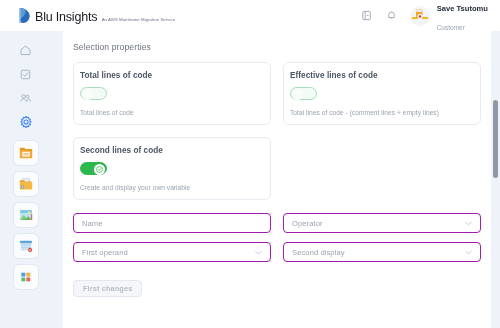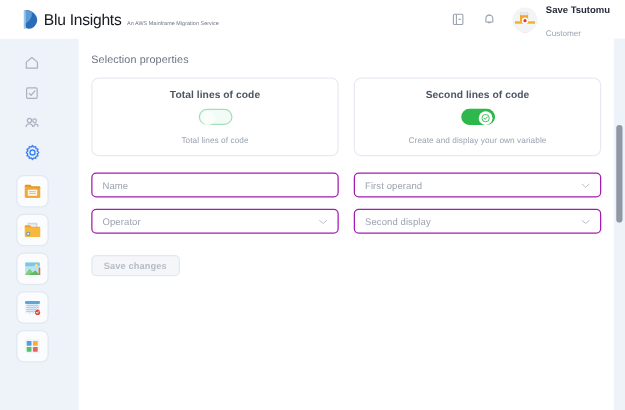--- a/index.html
+++ b/index.html
@@ -152,21 +152,21 @@
     padding: 10px 22px 0 10px;
   }
 
   .card {
     border: 1px solid #e7ebf1;
     border-radius: 6px;
     background: #fff;
     height: 63px;
     display: flex;
     flex-direction: column;
-    align-items: center;
+    align-items: flex-start;
     justify-content: center;
     padding: 6px 6px;
   }
   .card-title {
     font-size: 8.2px;
     font-weight: bold;
     color: #4b5563;
     text-align: center;
     letter-spacing: 0.05px;
   }
@@ -429,20 +429,27 @@
 
       <div class="card">
         <div class="card-title">Total lines of code</div>
         <div class="toggle off">
           <span class="knob"></span>
         </div>
         <div class="card-desc">Total lines of code</div>
       </div>
 
 
+      <div class="card">
+        <div class="card-title">Effective lines of code</div>
+        <div class="toggle off">
+          <span class="knob"></span>
+        </div>
+        <div class="card-desc">Total lines of code - (comment lines + empty lines)</div>
+      </div>
 
       <div class="card">
         <div class="card-title">Second lines of code</div>
         <div class="toggle on">
           <span class="knob">
             <svg width="7" height="7" viewBox="0 0 10 10">
               <circle cx="5" cy="5" r="4.2" fill="none" stroke="#2cb84c" stroke-width="1"></circle>
               <path d="M3.1 5.1 L4.4 6.4 L7 3.6" fill="none" stroke="#2cb84c" stroke-width="1.1" stroke-linecap="round" stroke-linejoin="round"></path>
             </svg>
           </span>
@@ -452,50 +459,50 @@
 
     </div>
 
     <div class="form">
 
       <div class="field">
         <span>Name</span>
       </div>
 
       <div class="field">
-        <span>First operand</span>
+        <span>Operator</span>
         <span class="caret">
           <svg width="7" height="5" viewBox="0 0 10 6">
               <path d="M1 1.4 L5 4.8 L9 1.4" fill="none" stroke="#b6bdc9" stroke-width="1.1" stroke-linecap="round" stroke-linejoin="round"></path>
             </svg>
         </span>
       </div>
 
       <div class="field">
-        <span>Operator</span>
+        <span>First operand</span>
         <span class="caret">
           <svg width="7" height="5" viewBox="0 0 10 6">
               <path d="M1 1.4 L5 4.8 L9 1.4" fill="none" stroke="#b6bdc9" stroke-width="1.1" stroke-linecap="round" stroke-linejoin="round"></path>
             </svg>
         </span>
       </div>
 
       <div class="field">
         <span>Second display</span>
         <span class="caret">
           <svg width="7" height="5" viewBox="0 0 10 6">
               <path d="M1 1.4 L5 4.8 L9 1.4" fill="none" stroke="#b6bdc9" stroke-width="1.1" stroke-linecap="round" stroke-linejoin="round"></path>
             </svg>
         </span>
       </div>
 
     </div>
 
     <div class="save-row">
-      <div class="save-btn">Save changes</div>
+      <div class="save-btn">First changes</div>
     </div>
 
   </div>
 
   <div class="scroll-track">
     <div class="scroll-thumb"></div>
   </div>
 
 </div>
 

